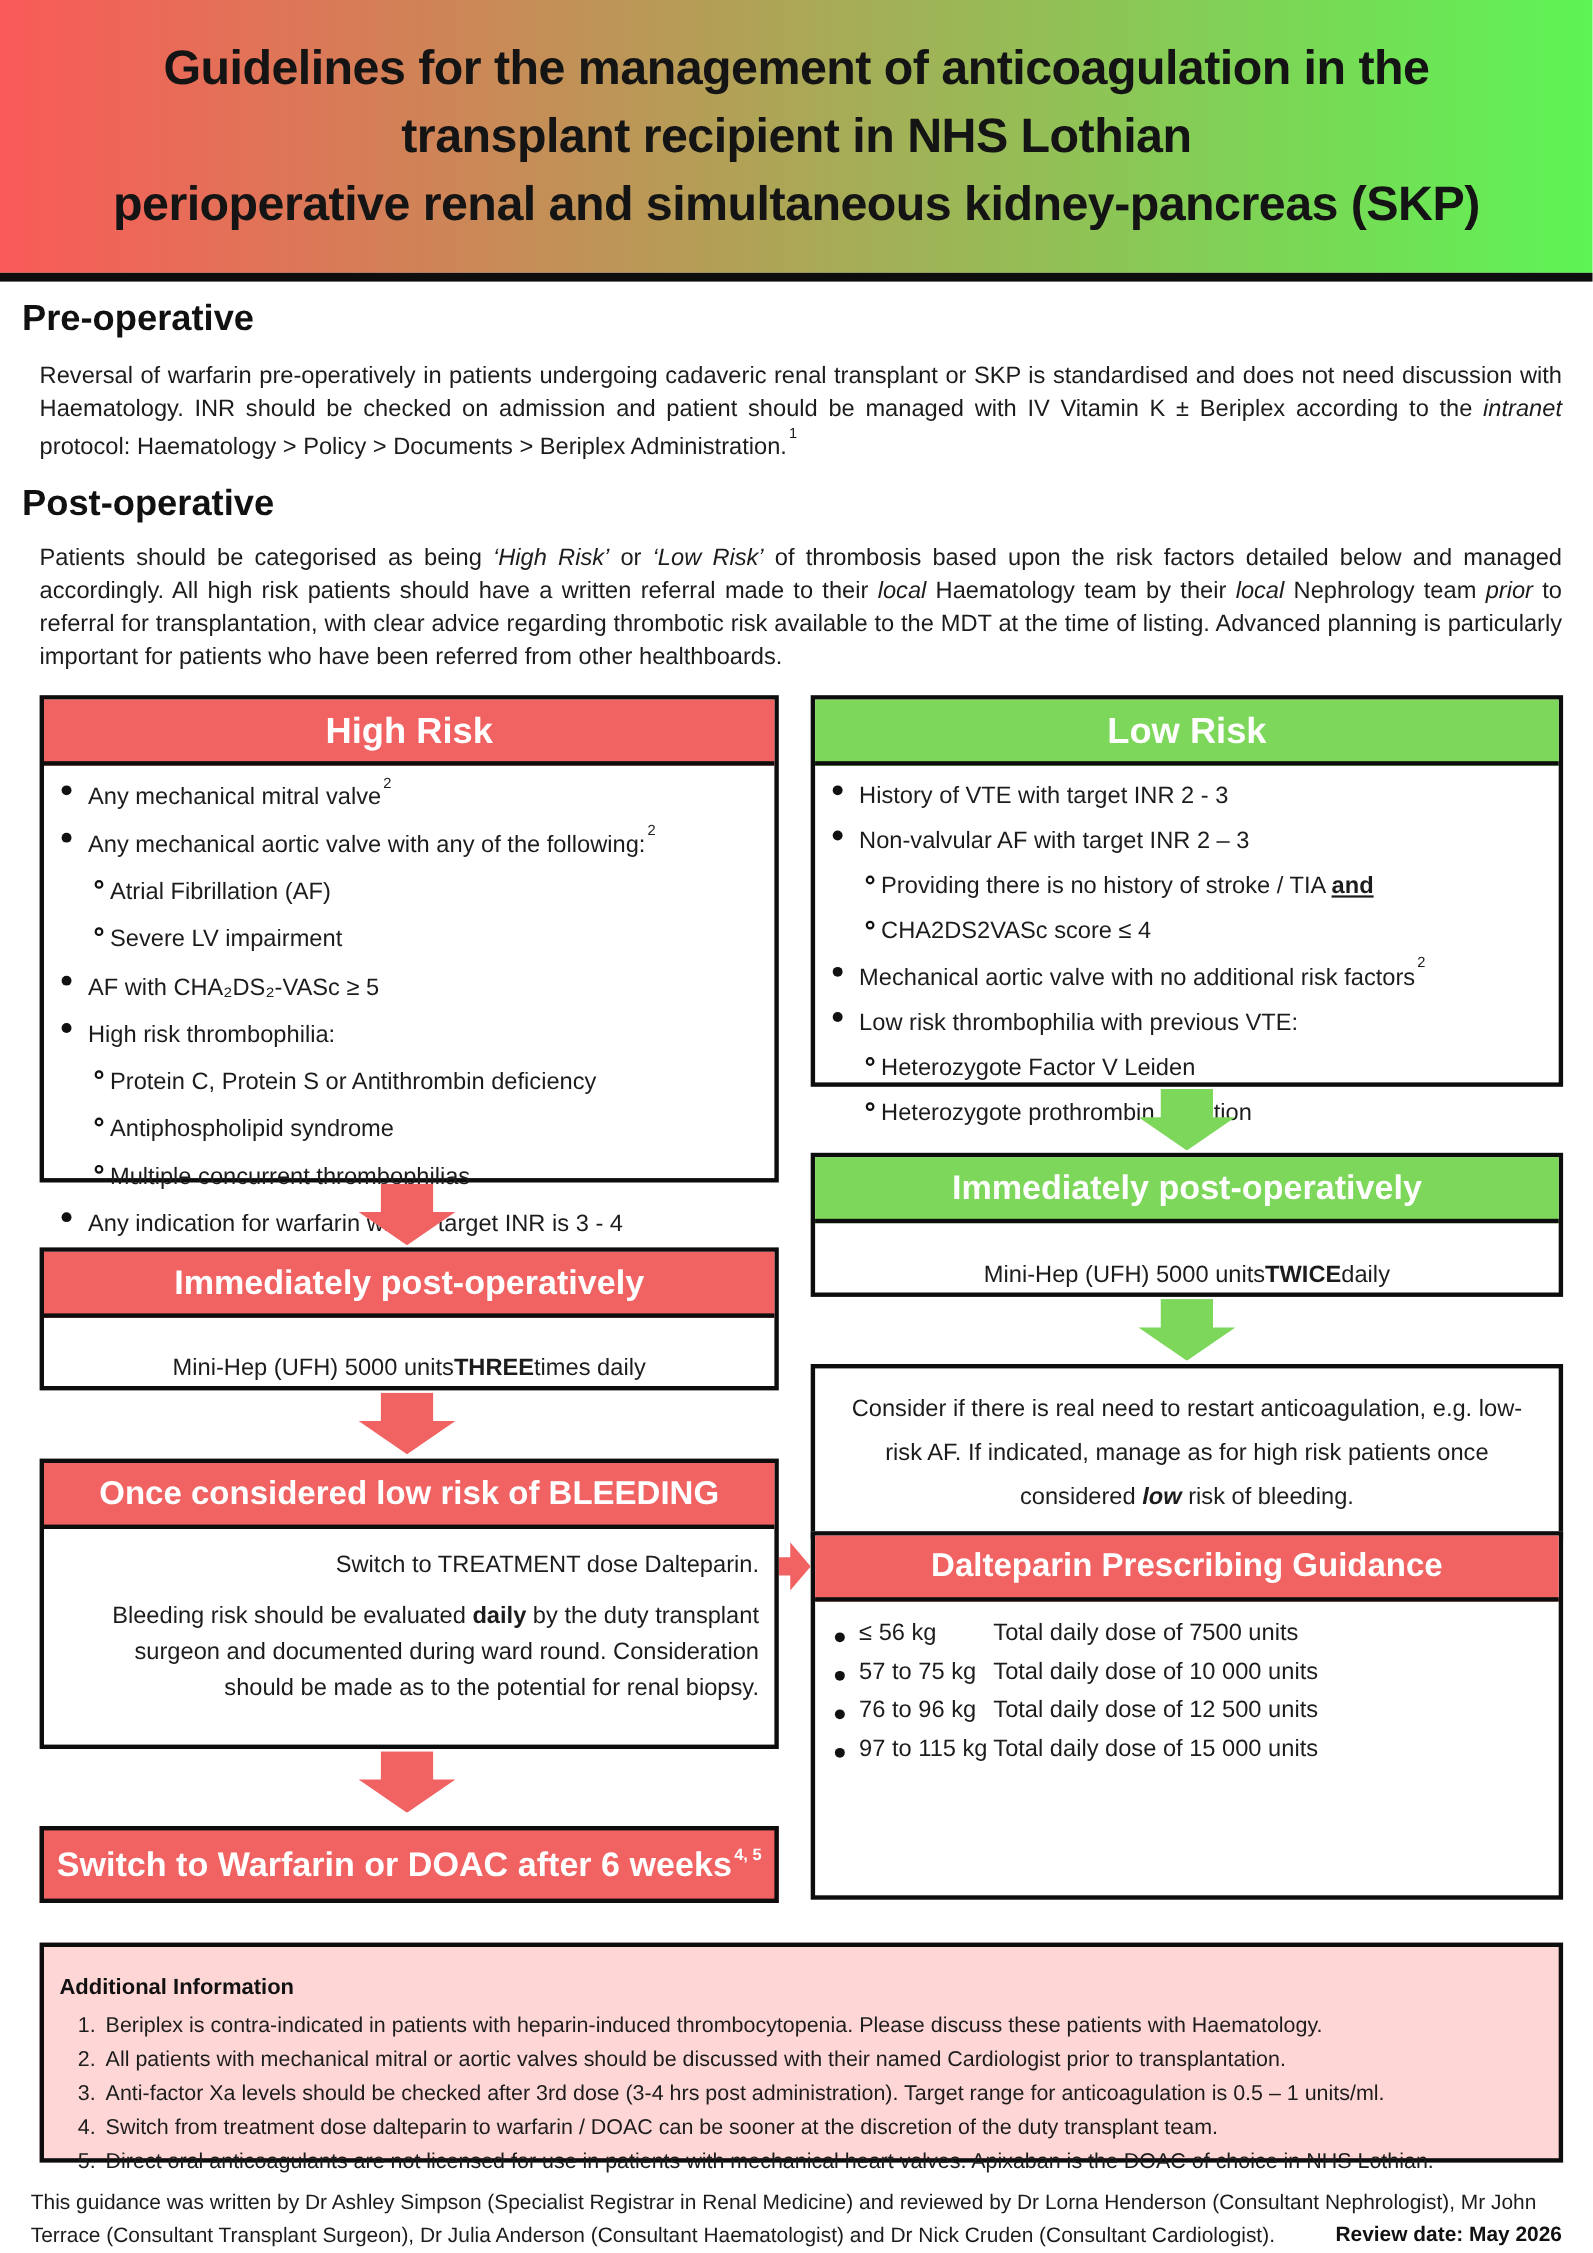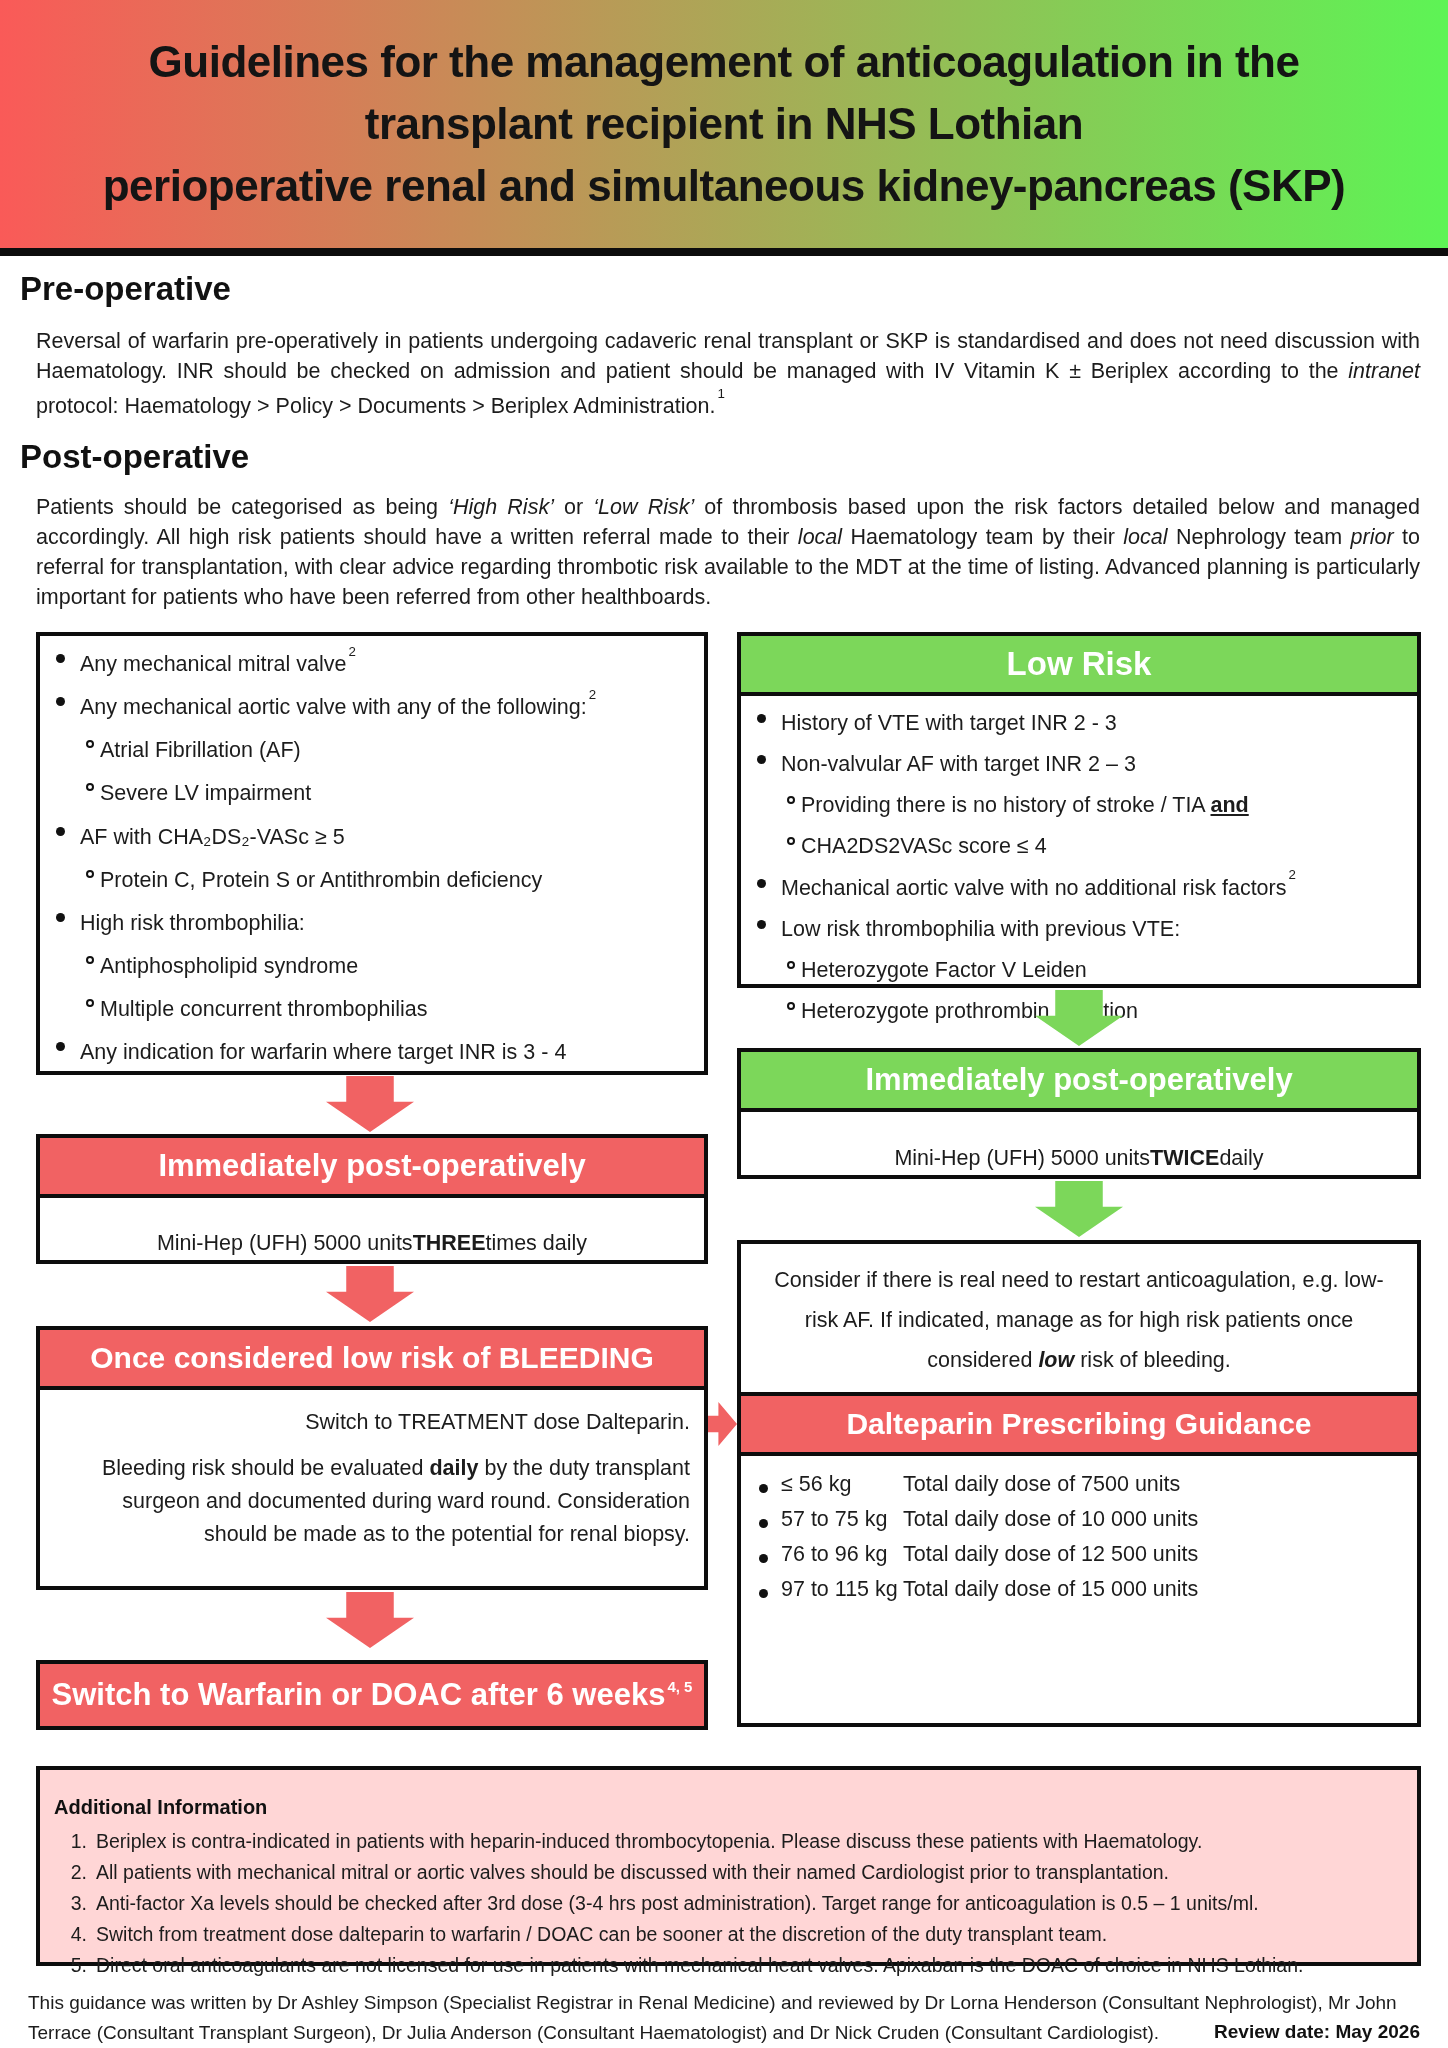--- a/index.html
+++ b/index.html
@@ -98,35 +98,36 @@
       </div>
   </div>
 
   <div class="sec-head" style="top:270px;">Pre-operative</div>
   <div class="sec-para" style="top:326px;"><span>Reversal of warfarin pre-operatively in patients undergoing cadaveric renal transplant or SKP is standardised and does not need discussion with Haematology. INR should be checked on admission and patient should be managed with IV Vitamin K ± Beriplex according to the </span><span class="it">intranet</span><span> protocol: Haematology &gt; Policy &gt; Documents &gt; Beriplex Administration.</span><sup class="s">1</sup></div>
 
   <div class="sec-head" style="top:438px;">Post-operative</div>
   <div class="sec-para" style="top:492px;"><span>Patients should be categorised as being </span><span class="it">‘High Risk’</span><span> or </span><span class="it">‘Low Risk’</span><span> of thrombosis based upon the risk factors detailed below and managed accordingly. All high risk patients should have a written referral made to their </span><span class="it">local</span><span> Haematology team by their </span><span class="it">local</span><span> Nephrology team </span><span class="it">prior</span><span> to referral for transplantation, with clear advice regarding thrombotic risk available to the MDT at the time of listing. Advanced planning is particularly important for patients who have been referred from other healthboards.</span></div>
 
   <div class="box" style="left:36px;top:632px;width:672px;height:443px;">
+    <div class="box-header red hdr-60 risk-title">High Risk</div>
     <div class="bullets">
 
         <div class="li hr-li"><span class="marker"></span><span>Any mechanical mitral valve</span><span class="bu"></span><sup class="s">2</sup></div>
 
         <div class="li hr-li"><span class="marker"></span><span>Any mechanical aortic valve with any of the following:</span><span class="bu"></span><sup class="s">2</sup></div>
 
         <div class="li hr-li sub"><span class="marker"></span><span>Atrial Fibrillation (AF)</span><span class="bu"></span><sup class="s"></sup></div>
 
         <div class="li hr-li sub"><span class="marker"></span><span>Severe LV impairment</span><span class="bu"></span><sup class="s"></sup></div>
 
         <div class="li hr-li"><span class="marker"></span><span>AF with CHA₂DS₂-VASc ≥ 5</span><span class="bu"></span><sup class="s"></sup></div>
 
+        <div class="li hr-li"><span class="marker"></span><span>High risk thrombophilia:</span><span class="bu"></span><sup class="s"></sup></div>
+
         <div class="li hr-li sub"><span class="marker"></span><span>Protein C, Protein S or Antithrombin deficiency</span><span class="bu"></span><sup class="s"></sup></div>
-
-        <div class="li hr-li"><span class="marker"></span><span>High risk thrombophilia:</span><span class="bu"></span><sup class="s"></sup></div>
 
         <div class="li hr-li sub"><span class="marker"></span><span>Antiphospholipid syndrome</span><span class="bu"></span><sup class="s"></sup></div>
 
         <div class="li hr-li sub"><span class="marker"></span><span>Multiple concurrent thrombophilias</span><span class="bu"></span><sup class="s"></sup></div>
 
         <div class="li hr-li"><span class="marker"></span><span>Any indication for warfarin where target INR is 3 - 4</span><span class="bu"></span><sup class="s"></sup></div>
       </div>
   </div>
 
   <div class="box" style="left:737px;top:632px;width:684px;height:356px;">

